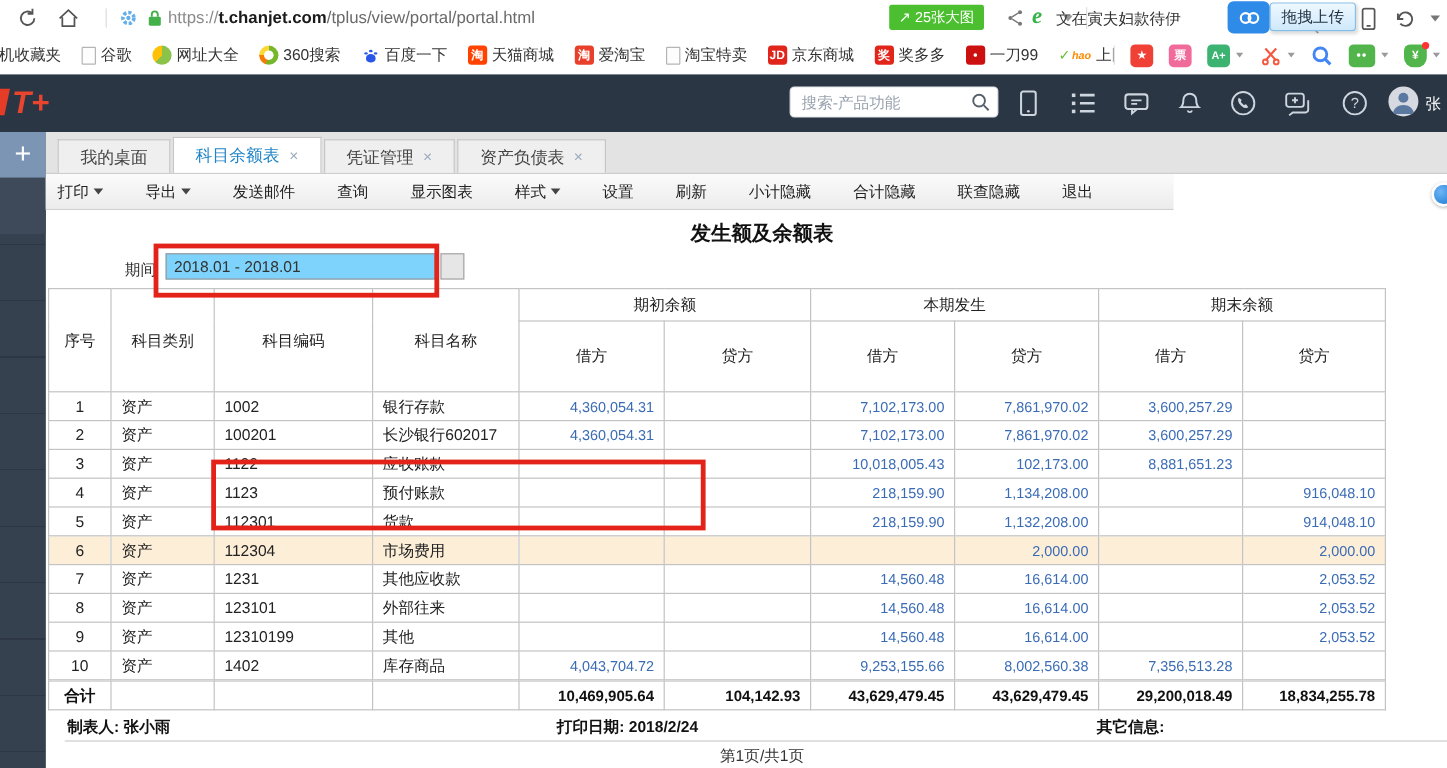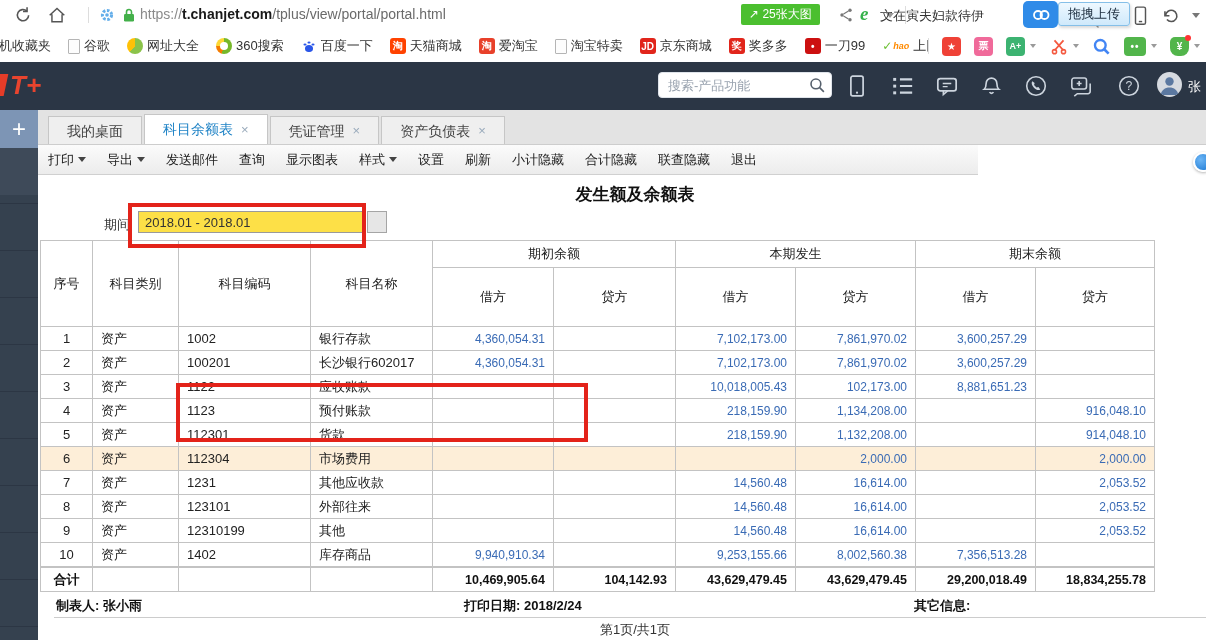--- a/index.html
+++ b/index.html
@@ -82,33 +82,33 @@
   #tab-bar { position:absolute; left:38px; top:110px; width:1168px; height:35px; background:#e3e3e3;
     border-bottom:1px solid #cdcdcd; display:flex; align-items:flex-end; padding-left:10px; }
   .tab { height:28px; line-height:26px; padding:0 18px; background:#efefef; border:1px solid #c6c6c6;
     border-bottom:none; font-size:14px; color:#444; margin-right:2px; display:flex; align-items:center; cursor:pointer; }
   .tab.active { background:#fff; color:#1f83c6; height:30px; line-height:29px; position:relative; z-index:1; }
   .tclose { margin-left:8px; color:#9ab; font-size:13px; cursor:pointer; }
 
   
   #toolbar { position:absolute; left:38px; top:145px; width:940px; height:30px;
     background:linear-gradient(#fbfbfb,#ececec); border-bottom:1px solid #d0d0d0;
-    display:flex; align-items:center; gap:21px; padding-left:10px; font-size:13px; color:#222; }
+    display:flex; align-items:center; gap:35px; padding-left:10px; font-size:13px; color:#222; }
   .tb-item { cursor:pointer; display:flex; align-items:center; white-space:nowrap; }
   .tb-caret { width:0; height:0; border-left:4px solid transparent; border-right:4px solid transparent;
     border-top:5px solid #444; margin-left:4px; }
   #float-help { position:absolute; right:-7px; top:152px; width:20px; height:20px; border-radius:50%;
     background:radial-gradient(circle at 35% 35%, #6db6f5, #1976d2); border:2px solid #fff;
     box-shadow:0 1px 3px rgba(0,0,0,.3); cursor:pointer; }
 
   
   #report-title { position:absolute; left:38px; top:183px; width:1168px; text-align:center;
     transform:translateX(13px); font-size:17px; font-weight:bold; color:#111; }
   #period-label { position:absolute; left:104px; top:216px; font-size:13px; color:#333; }
-  #period-input { position:absolute; left:138px; top:211px; width:225px; height:22px; background:#fde047;
+  #period-input { position:absolute; left:138px; top:211px; width:225px; height:22px; background:#7dd3fc;
     border:1px solid #9a9a9a; font-size:13px; color:#333; padding-left:6px; font-family:inherit; }
   #period-btn { position:absolute; left:367px; top:211px; width:20px; height:22px; background:#e6e6e6; border:1px solid #a5a5a5; cursor:pointer; }
   .red-box { position:absolute; border:4px solid #e3231a; z-index:50; pointer-events:none; }
   #red-box-period { left:128px; top:203px; width:238px; height:45px; }
   #red-box-rows { left:176px; top:383px; width:412px; height:59px; }
 
   
   #table-wrap { position:absolute; left:40px; top:240px; width:1116px; height:327px; overflow:hidden; }
   table.rpt { border-collapse:collapse; table-layout:fixed; width:1114px; background:#fff; font-size:13px; color:#222; }
   table.rpt th, table.rpt td { border:1px solid #c3c3c3; overflow:hidden; white-space:nowrap; }
@@ -546,21 +546,21 @@
           <td class="num">14,560.48</td>
           <td class="num">16,614.00</td>
           <td class="num"></td>
           <td class="num">2,053.52</td>
         </tr>
         <tr>
           <td class="ctr">10</td>
           <td class="txt">资产</td>
           <td class="txt">1402</td>
           <td class="txt">库存商品</td>
-          <td class="num">9,940,910.34</td>
+          <td class="num">4,043,704.72</td>
           <td class="num"></td>
           <td class="num">9,253,155.66</td>
           <td class="num">8,002,560.38</td>
           <td class="num">7,356,513.28</td>
           <td class="num"></td>
         </tr>
       </tbody>
   </table>
 </div>
 <table class="rpt" id="total-table">

